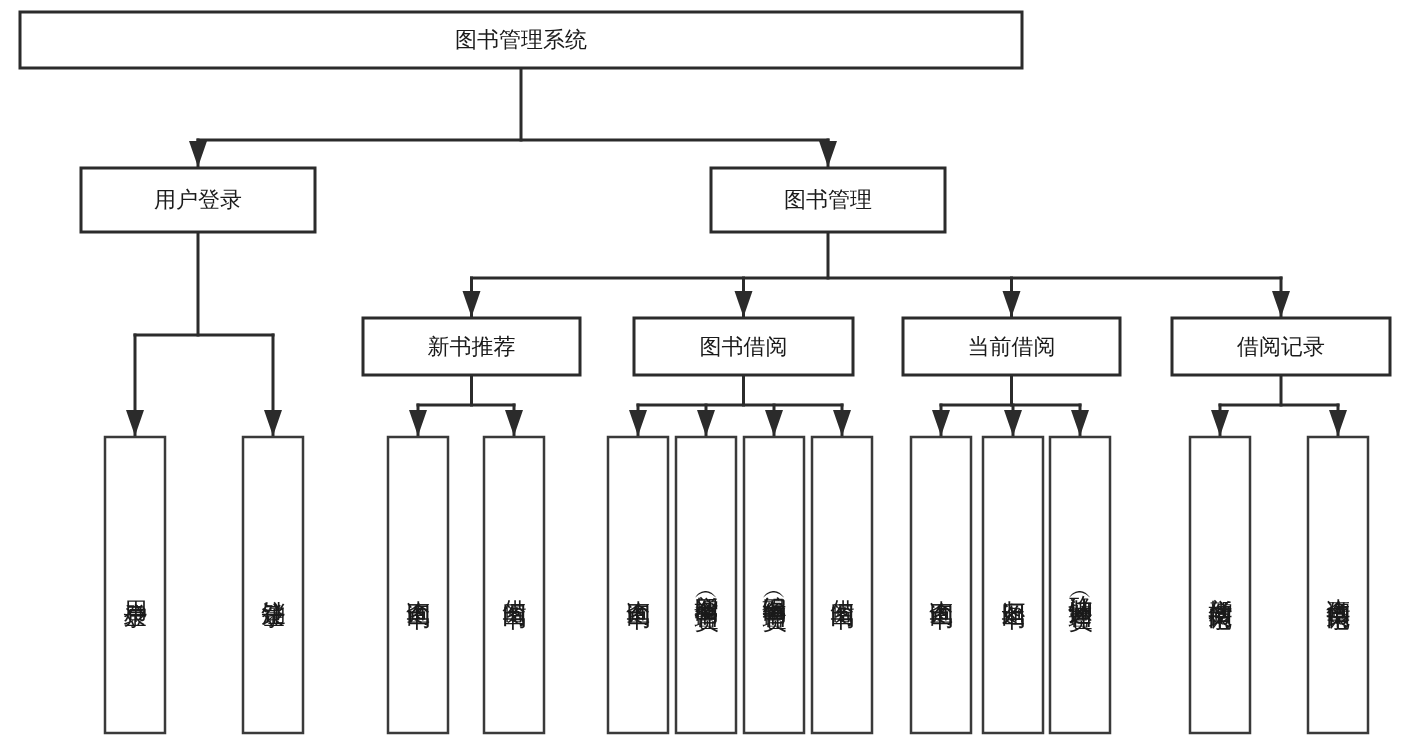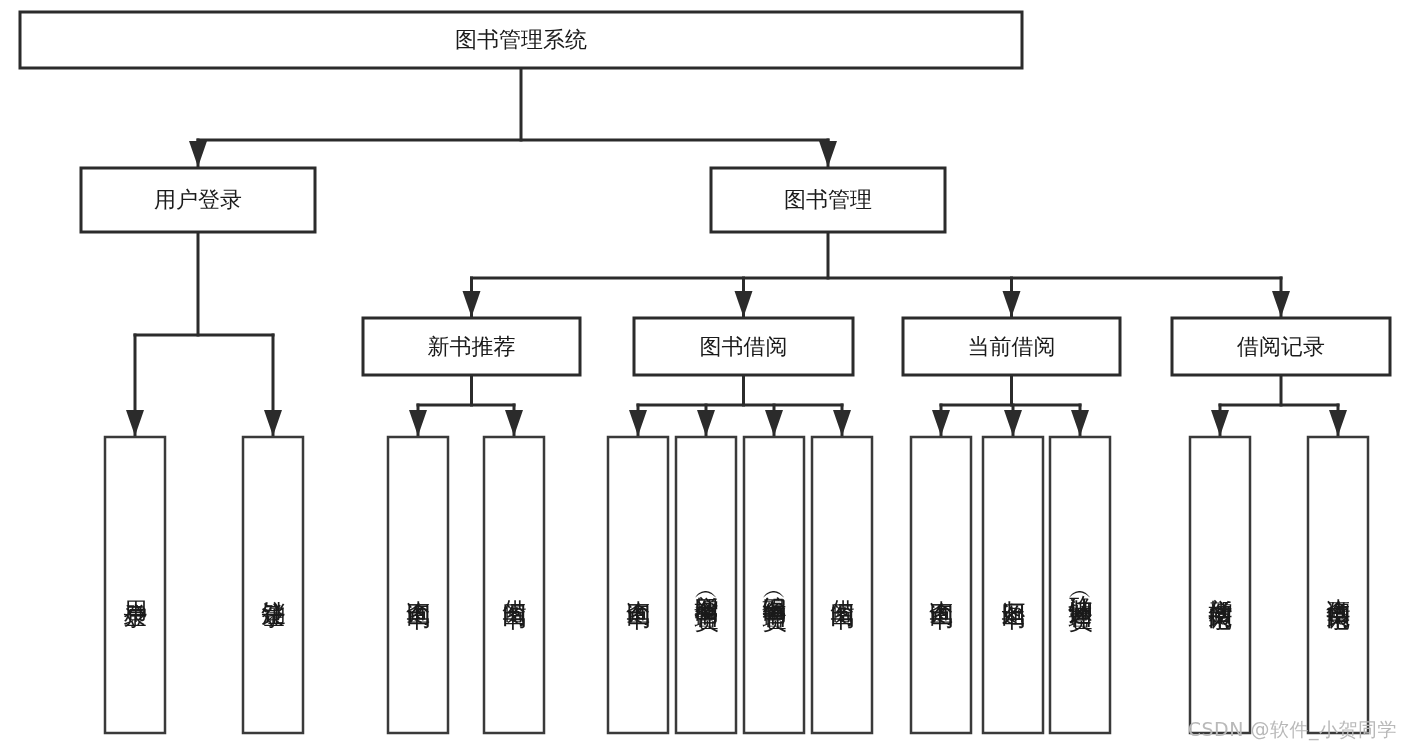--- a/index.html
+++ b/index.html
@@ -212,15 +212,14 @@
         <div class="leaf-label">确认归还（管理员）</div>
       </div>
       <div class="leaf-label-holder" style="left: 1190px; top: 437px; width: 60px; height: 296px;">
         <div class="leaf-label">新增借阅记录</div>
       </div>
       <div class="leaf-label-holder" style="left: 1308px; top: 437px; width: 60px; height: 296px;">
         <div class="leaf-label">查询借阅记录</div>
       </div>
     </div>
 
-  <div class="watermark">CSDN @软件_小贺同学</div>
 
 </div>
 
 </body></html>

